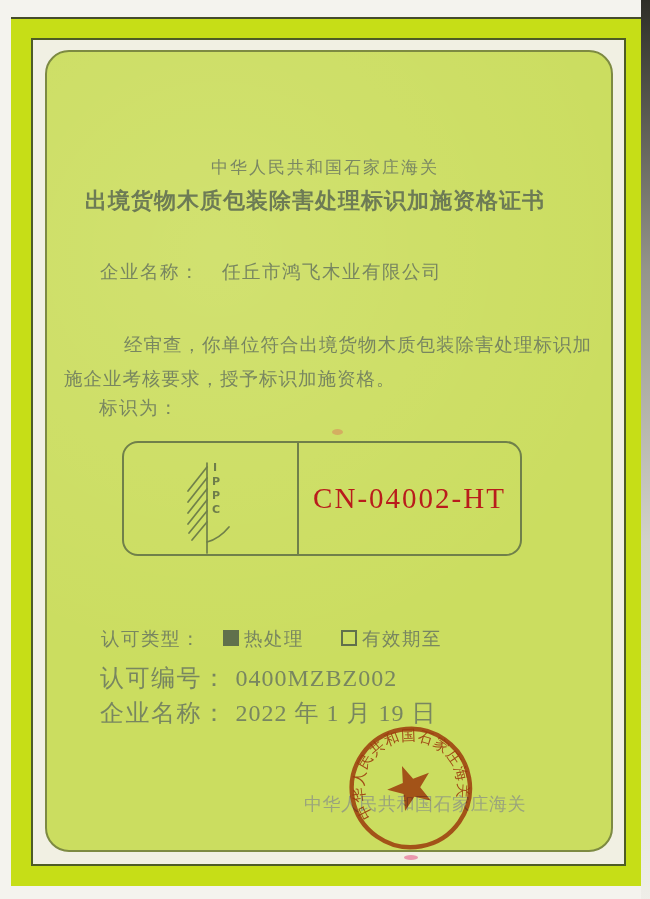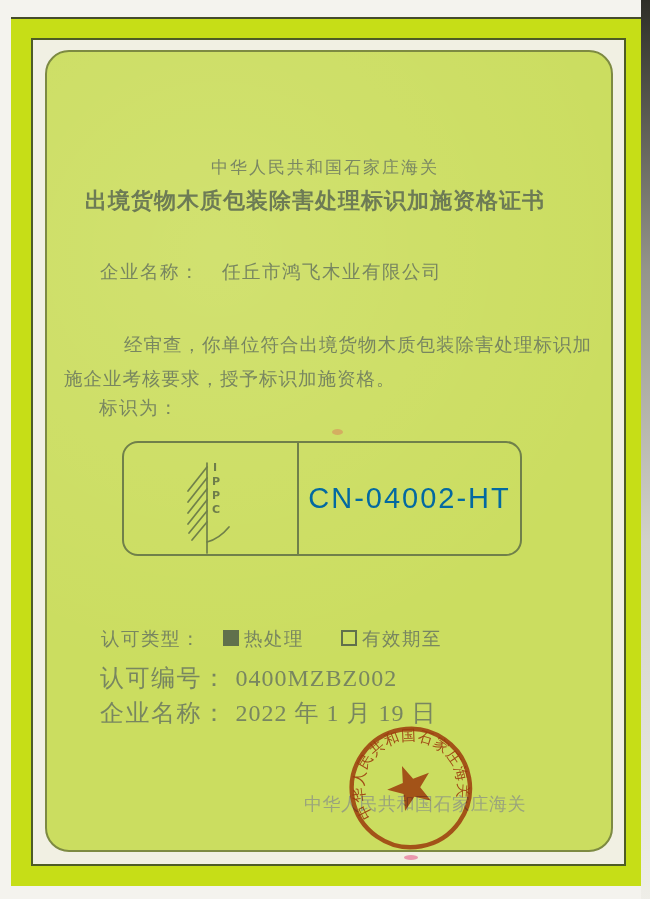--- a/index.html
+++ b/index.html
@@ -52,22 +52,22 @@
   
   .mark-box{
     position:absolute;left:122px;top:441px;width:400px;height:115px;
     border:2px solid #70804a;border-radius:16px;box-sizing:border-box;
   }
   .mark-divider{position:absolute;left:173px;top:0;width:2px;height:100%;background:#70804a;}
   .wheat{position:absolute;left:0;top:2px;}
   .mark-code{
     position:absolute;left:175px;top:0;right:0;height:100%;
     display:flex;align-items:center;justify-content:center;
-    font-family:Liberation Sans, sans-serif;font-size:29px;
-    letter-spacing:2px;color:#0369a1;
+    font-family:Liberation Serif, serif;font-size:29px;
+    letter-spacing:2px;color:#b91c1c;
   }
   
   .type-row{position:absolute;left:0;top:626px;width:650px;height:26px;font-size:18.5px;letter-spacing:1.5px;}
   .type-row .lbl{position:absolute;left:101px;}
   .type-row .opt1{position:absolute;left:223px;}
   .type-row .opt2{position:absolute;left:341px;}
   .checkbox{
     display:inline-block;width:12px;height:12px;border:2px solid #60704c;
     vertical-align:-1px;margin-right:5px;box-sizing:content-box;
   }

